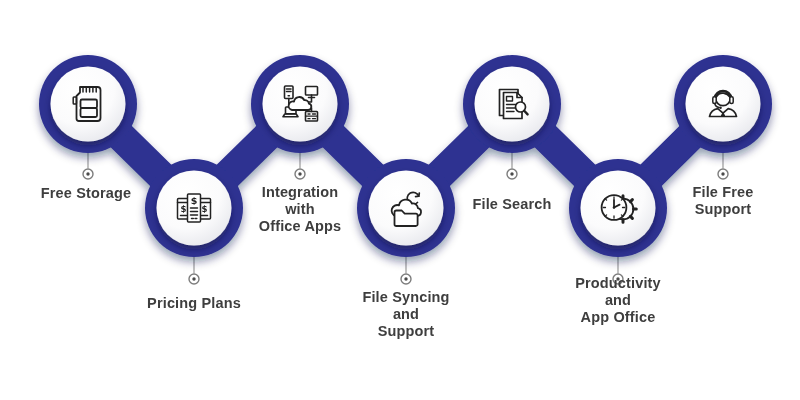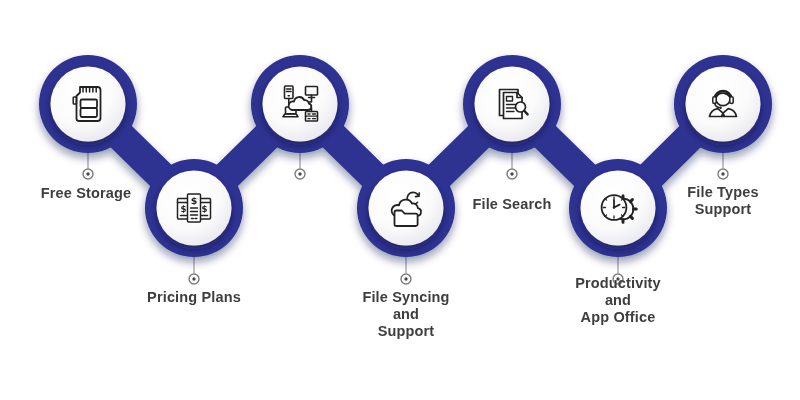--- a/index.html
+++ b/index.html
@@ -181,39 +181,44 @@
       <path d="M22,31.2 l-1.4,2.4 h2.8 z" stroke-width="1.3"></path>
     </g>
   </g>
 </svg>
 
   <div class="label" style="left:86px;top:185px">
     <div>Free Storage</div>
     <div></div>
     <div></div>
   </div>
-  <div class="label" style="left:194px;top:289px">
+  <div class="label" style="left:194px;top:295px">
     <div>Pricing Plans</div>
     <div></div>
     <div></div>
+  </div>
+  <div class="label" style="left:300px;top:184px">
+    <div>Integration</div>
+    <div>with</div>
+    <div>Office Apps</div>
   </div>
   <div class="label" style="left:406px;top:289px">
     <div>File Syncing</div>
     <div>and</div>
     <div>Support</div>
   </div>
   <div class="label" style="left:512px;top:196px">
     <div>File Search</div>
     <div></div>
     <div></div>
   </div>
   <div class="label" style="left:618px;top:275px">
     <div>Productivity</div>
     <div>and</div>
     <div>App Office</div>
   </div>
   <div class="label" style="left:723px;top:184px">
-    <div>File Types</div>
+    <div>File Free</div>
     <div>Support</div>
     <div></div>
   </div>
 
 </div>
 
 </body></html>

